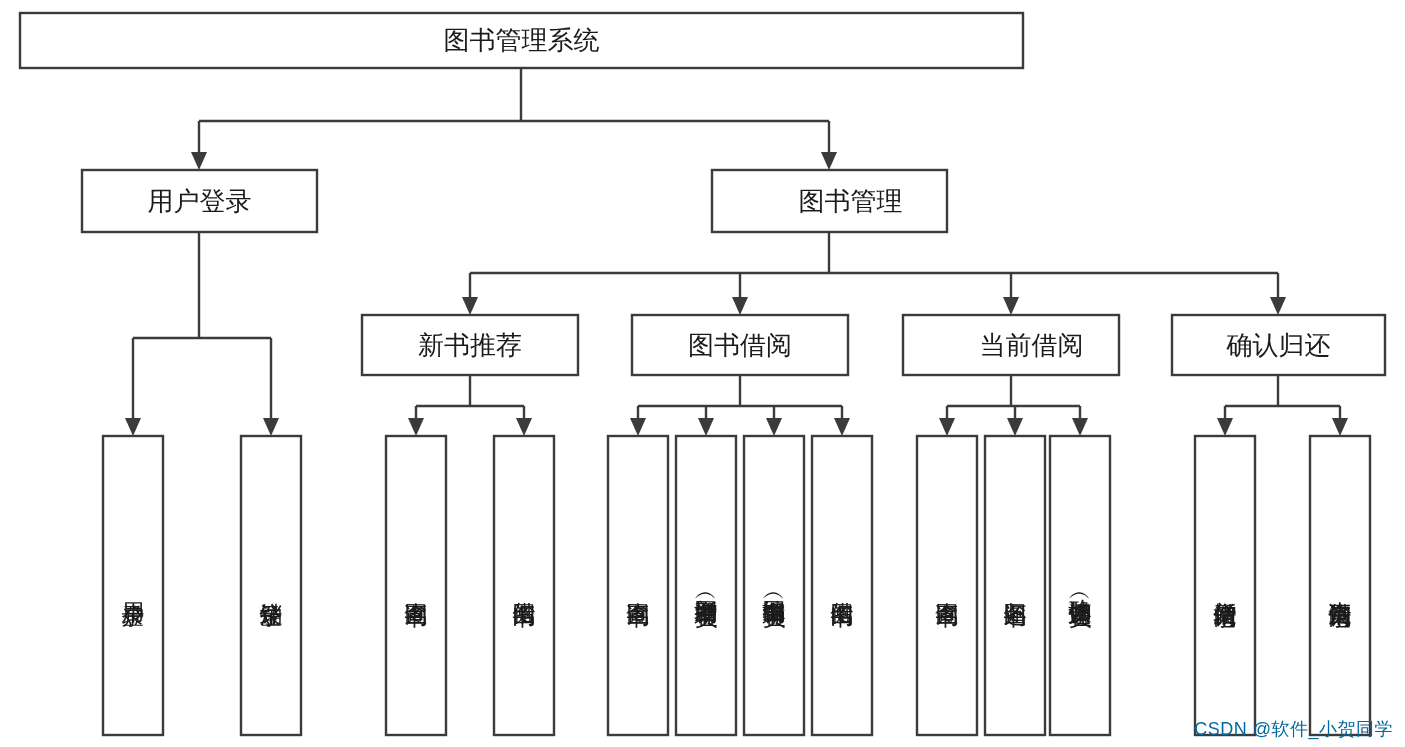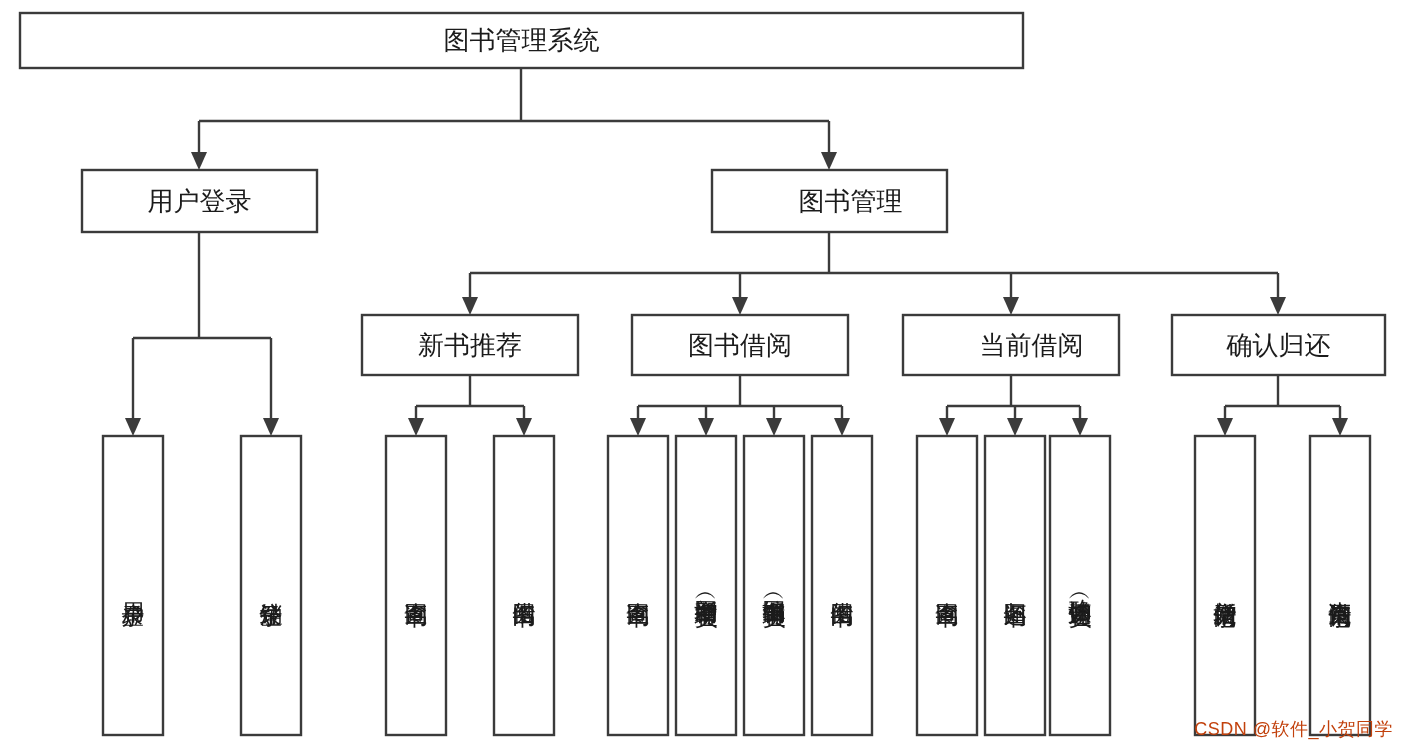--- a/index.html
+++ b/index.html
@@ -65,21 +65,21 @@
     justify-content: center;
     pointer-events: none;
     color: #1b1b1b;
     font-size: 26px;
     font-family: "Liberation Sans", "DejaVu Sans", sans-serif;
   }
   .watermark {
     position: absolute;
     right: 12px;
     bottom: 6px;
-    color: #c2410c;
+    color: #0369a1;
     font-size: 18px;
     letter-spacing: 0.5px;
     pointer-events: none;
     font-family: "Liberation Sans", "DejaVu Sans", sans-serif;
   }
 </style>
 </head>
 <body>
 
 <div id="diagram-root">

